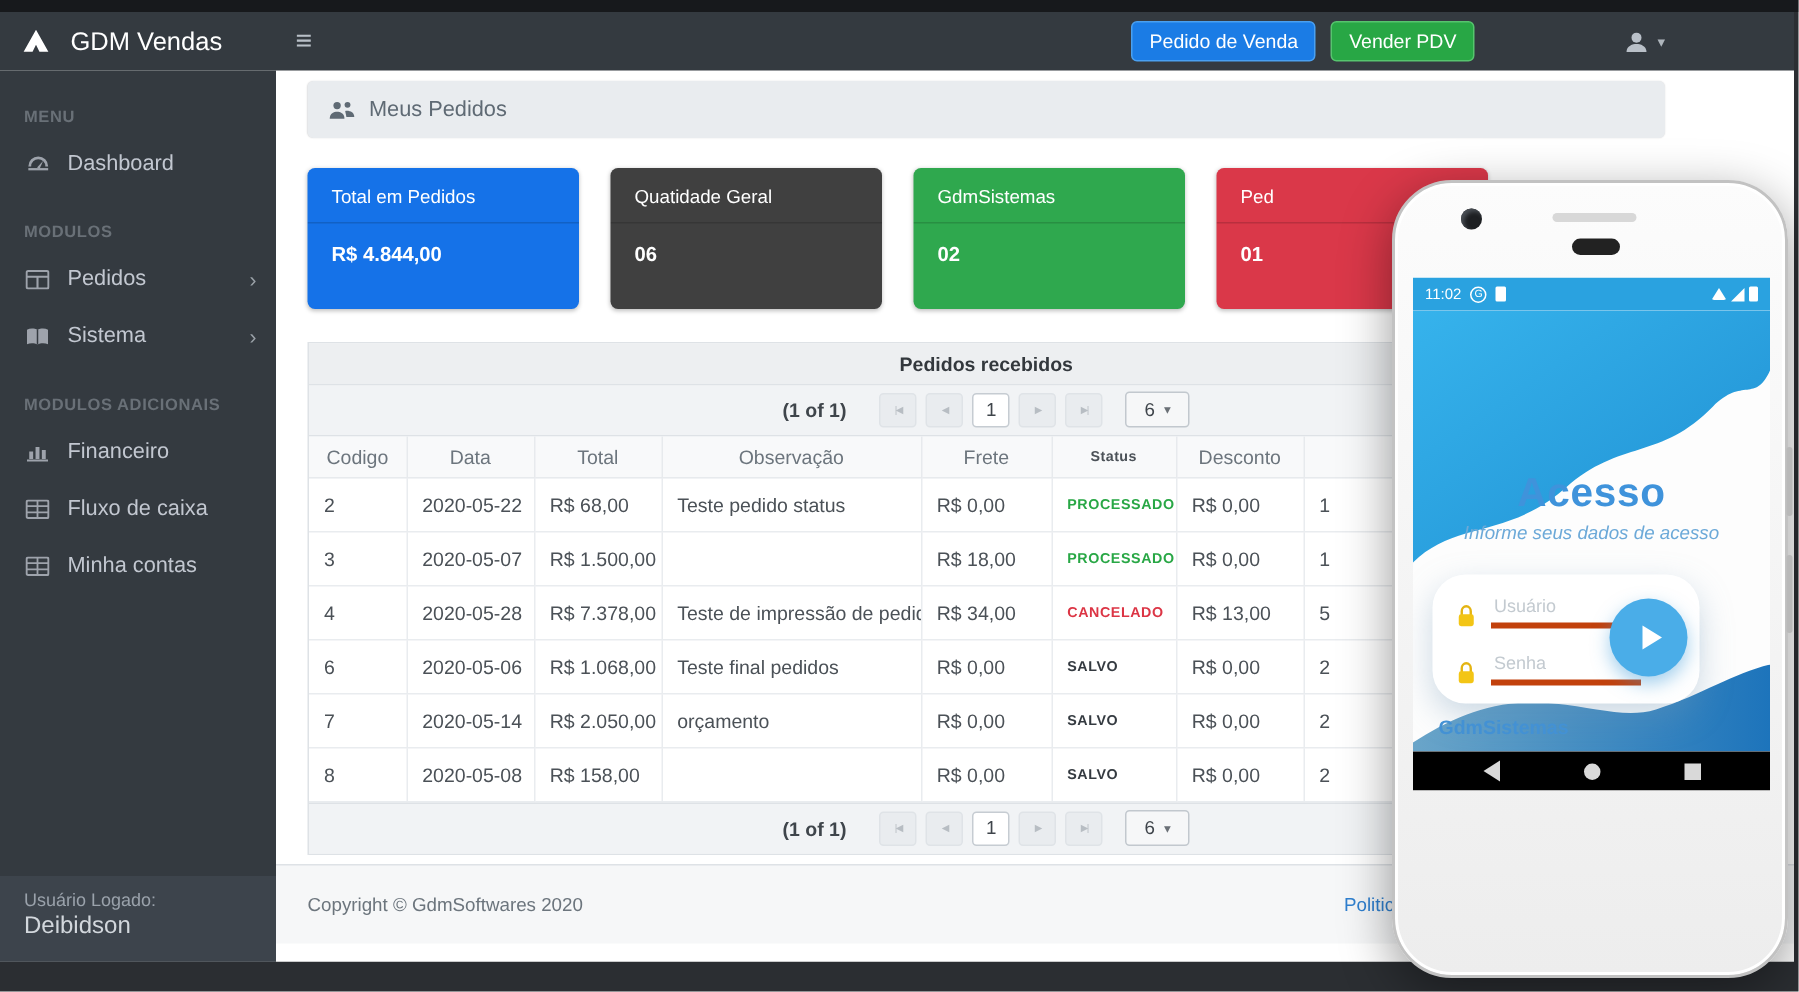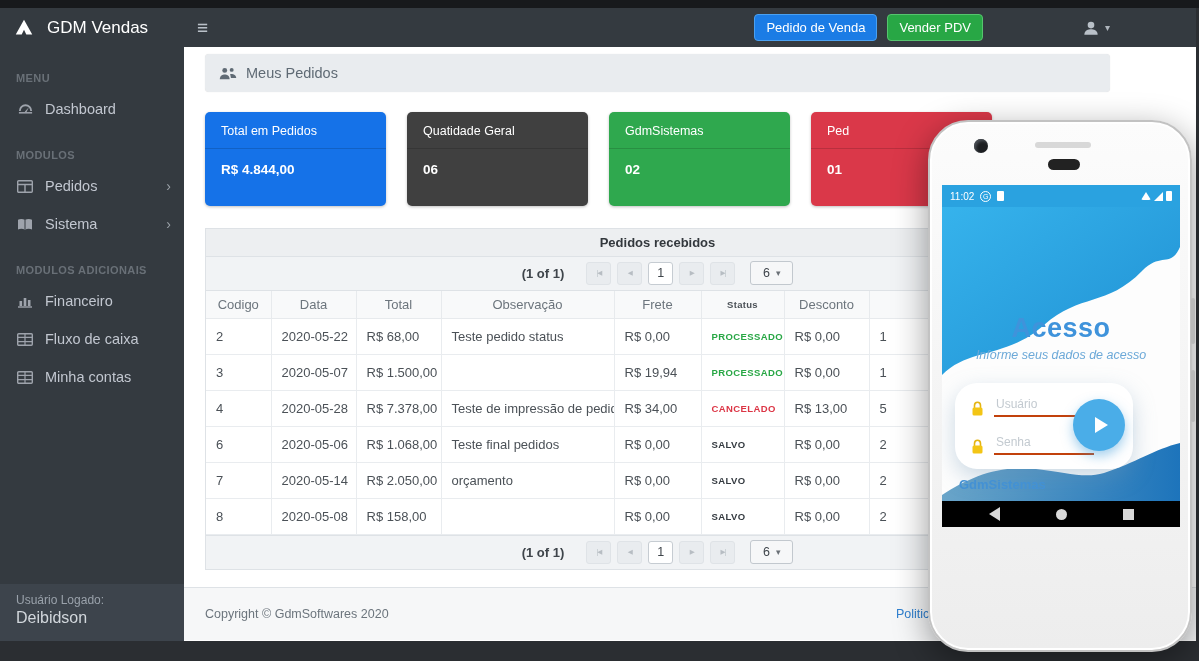--- a/index.html
+++ b/index.html
@@ -57,21 +57,21 @@
 
   table.orders { width:100%; border-collapse:collapse; font-size:13px; color:#4b5157; table-layout:fixed; }
   table.orders th { background:#f8f9fa; font-weight:normal; color:#6c757d; font-size:13px; text-align:center;
     padding:6px 8px; border:1px solid #e7eaed; border-top:none; }
   table.orders th.status-col { font-size:9.5px; font-weight:bold; color:#4b5157; letter-spacing:.3px; }
   table.orders td { padding:0 10px; height:36px; border:1px solid #e9ecef; text-align:left; background:#fff; white-space:nowrap; overflow:hidden; }
   table.orders td.status-cell { font-size:9.5px; font-weight:bold; letter-spacing:.4px; }
   table.orders th:first-child, table.orders td:first-child { border-left:none; }
   table.orders th:last-child, table.orders td:last-child { border-right:none; }
 
-  .main-footer { position:absolute; left:0; right:0; bottom:1px; height:53px; background:#f6f7f8; border-top:1px solid #dee2e6;
+  .main-footer { position:absolute; left:0; right:0; bottom:12px; height:53px; background:#f6f7f8; border-top:1px solid #dee2e6;
     display:flex; align-items:center; padding-left:21px; font-size:12.5px; color:#6c757d; }
   .footer-link { position:absolute; left:712px; color:#2f80d0; cursor:pointer; }
 
   
   .phone { position:absolute; left:928px; top:120px; width:264px; height:532px; z-index:10;
     background:linear-gradient(180deg,#fcfcfc,#ededed); border:2px solid #c2c2c2; border-radius:40px;
     box-shadow:0 10px 34px rgba(0,0,0,.4), inset 0 0 0 2px #ffffff; }
   .ph-btn { position:absolute; right:-5px; width:4px; background:#b9b9b9; border-radius:2px; }
   .ph-btn.b1 { top:176px; height:46px; } .ph-btn.b2 { top:248px; height:52px; }
   .camera { position:absolute; left:44px; top:17px; width:14px; height:14px; border-radius:50%; background:#1d1f22; box-shadow:inset 2px 2px 3px #4a4f55; }
@@ -88,21 +88,21 @@
   .sb-batt { width:6px; height:10px; background:#fff; border-radius:1px; }
   .top-wave { position:absolute; left:0; top:22px; z-index:1; }
   .acesso-title { position:absolute; left:0; top:128px; width:100%; text-align:center; z-index:2;
     color:#3f93db; font-size:27px; font-weight:bold; letter-spacing:.5px; }
   .acesso-sub { position:absolute; left:0; top:163px; width:100%; text-align:center; z-index:2;
     color:#6ca9d8; font-size:12.5px; font-style:italic; }
   .login-card { position:absolute; left:13px; top:198px; width:178px; height:86px; background:#fff; border-radius:22px;
     box-shadow:0 8px 22px rgba(110,150,180,.35); z-index:2; }
   .field { position:absolute; left:16px; display:flex; align-items:flex-end; gap:10px; }
   .field.f1 { top:14px; } .field.f2 { top:52px; }
-  .field .ph-text { font-size:12px; color:#c3cad0; border-bottom:2px solid #c2410c; width:100px; padding:0 0 4px 2px; }
+  .field .ph-text { font-size:12px; color:#c3cad0; border-bottom:4px solid #c2410c; width:100px; padding:0 0 4px 2px; }
   .play-btn { position:absolute; left:118px; top:16px; width:52px; height:52px; border-radius:50%;
     background:#4aade8; box-shadow:0 5px 12px rgba(70,160,220,.5); z-index:3; display:flex; align-items:center; justify-content:center; cursor:pointer; }
   .play-tri { width:0; height:0; border-top:8px solid transparent; border-bottom:8px solid transparent; border-left:13px solid #fff; margin-left:4px; }
   .gdm-brand { position:absolute; left:17px; top:292px; z-index:2; color:#4391d4; font-size:13px; font-weight:bold; }
   .bottom-wave { position:absolute; left:0; bottom:26px; z-index:1; }
   .android-nav { position:absolute; left:0; right:0; bottom:0; height:26px; background:#000; z-index:4;
     display:flex; align-items:center; justify-content:center; gap:56px; }
   .an-back { width:0; height:0; border-top:7px solid transparent; border-bottom:7px solid transparent; border-right:11px solid #d9d9d9; cursor:pointer; }
   .an-home { width:11px; height:11px; border-radius:50%; background:#d9d9d9; cursor:pointer; }
   .an-recent { width:11px; height:11px; background:#d9d9d9; cursor:pointer; }
@@ -282,21 +282,21 @@
               <td>R$ 0,00</td>
               <td class="status-cell" style="color: rgb(40, 167, 69);">PROCESSADO</td>
               <td>R$ 0,00</td>
               <td>1</td>
             </tr>
             <tr>
               <td>3</td>
               <td>2020-05-07</td>
               <td>R$ 1.500,00</td>
               <td>&nbsp;</td>
-              <td>R$ 19,94</td>
+              <td>R$ 18,00</td>
               <td class="status-cell" style="color: rgb(40, 167, 69);">PROCESSADO</td>
               <td>R$ 0,00</td>
               <td>1</td>
             </tr>
             <tr>
               <td>4</td>
               <td>2020-05-28</td>
               <td>R$ 7.378,00</td>
               <td>Teste de impressão de pedido</td>
               <td>R$ 34,00</td>

